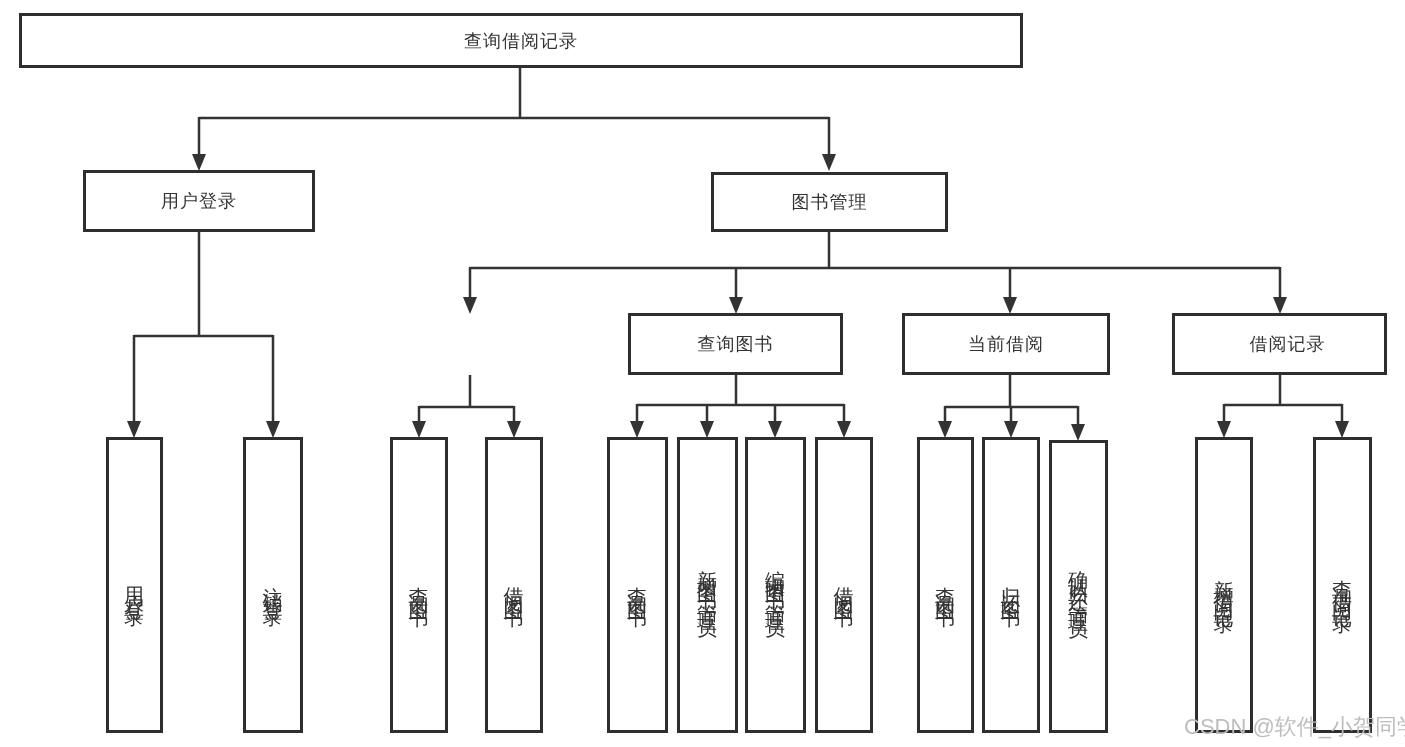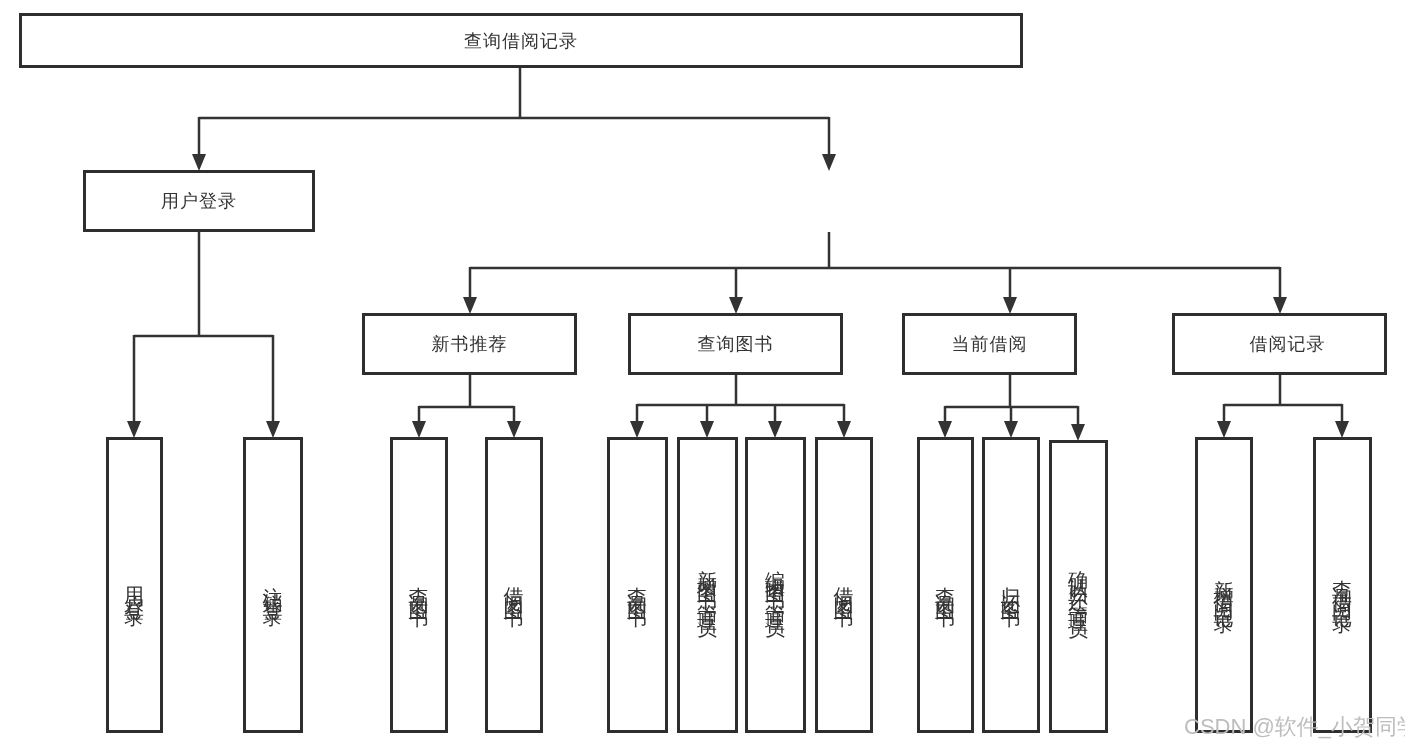--- a/index.html
+++ b/index.html
@@ -63,24 +63,24 @@
       M127,421 h14 L134,438 z  M266,421 h14 L273,438 z
       M412,421 h14 L419,438 z  M507,421 h14 L514,438 z
       M630,421 h14 L637,438 z  M700,421 h14 L707,438 z  M768,421 h14 L775,438 z  M837,421 h14 L844,438 z
       M938,421 h14 L945,438 z  M1004,421 h14 L1011,438 z  M1071,424 h14 L1078,441 z
       M1217,421 h14 L1224,438 z  M1335,421 h14 L1342,438 z"></path>
   </svg>
 
   <div class="box h-box" style="left:19px; top:13px; width:1004px; height:55px;">查询借阅记录</div>
 
   <div class="box h-box" style="left:83px; top:170px; width:232px; height:62px;">用户登录</div>
+  <div class="box h-box" style="left:711px; top:172px; width:237px; height:60px;">图书管理</div>
 
-  <div class="box h-box" style="left:362px; top:313px; width:215px; height:62px;">新书推荐</div>
   <div class="box h-box" style="left:628px; top:313px; width:215px; height:62px;">查询图书</div>
-  <div class="box h-box" style="left:902px; top:313px; width:175px; height:62px;">当前借阅</div>
+  <div class="box h-box" style="left:902px; top:313px; width:208px; height:62px;">当前借阅</div>
   <div class="box h-box" style="left:1172px; top:313px; width:215px; height:62px;padding-left:16px;">借阅记录</div>
 
   <div class="box v-box" style="left:106px; top:437px; width:57px; height:296px;">用户登录</div>
   <div class="box v-box" style="left:243px; top:437px; width:60px; height:296px;">注销登录</div>
 
   <div class="box v-box" style="left:390px; top:437px; width:58px; height:296px;">查询图书</div>
   <div class="box v-box" style="left:485px; top:437px; width:58px; height:296px;">借阅图书</div>
 
   <div class="box v-box" style="left:607px; top:437px; width:61px; height:296px;">查询图书</div>
   <div class="box v-box" style="left:677px; top:437px; width:61px; height:296px;">新增图书（管理员）</div>

